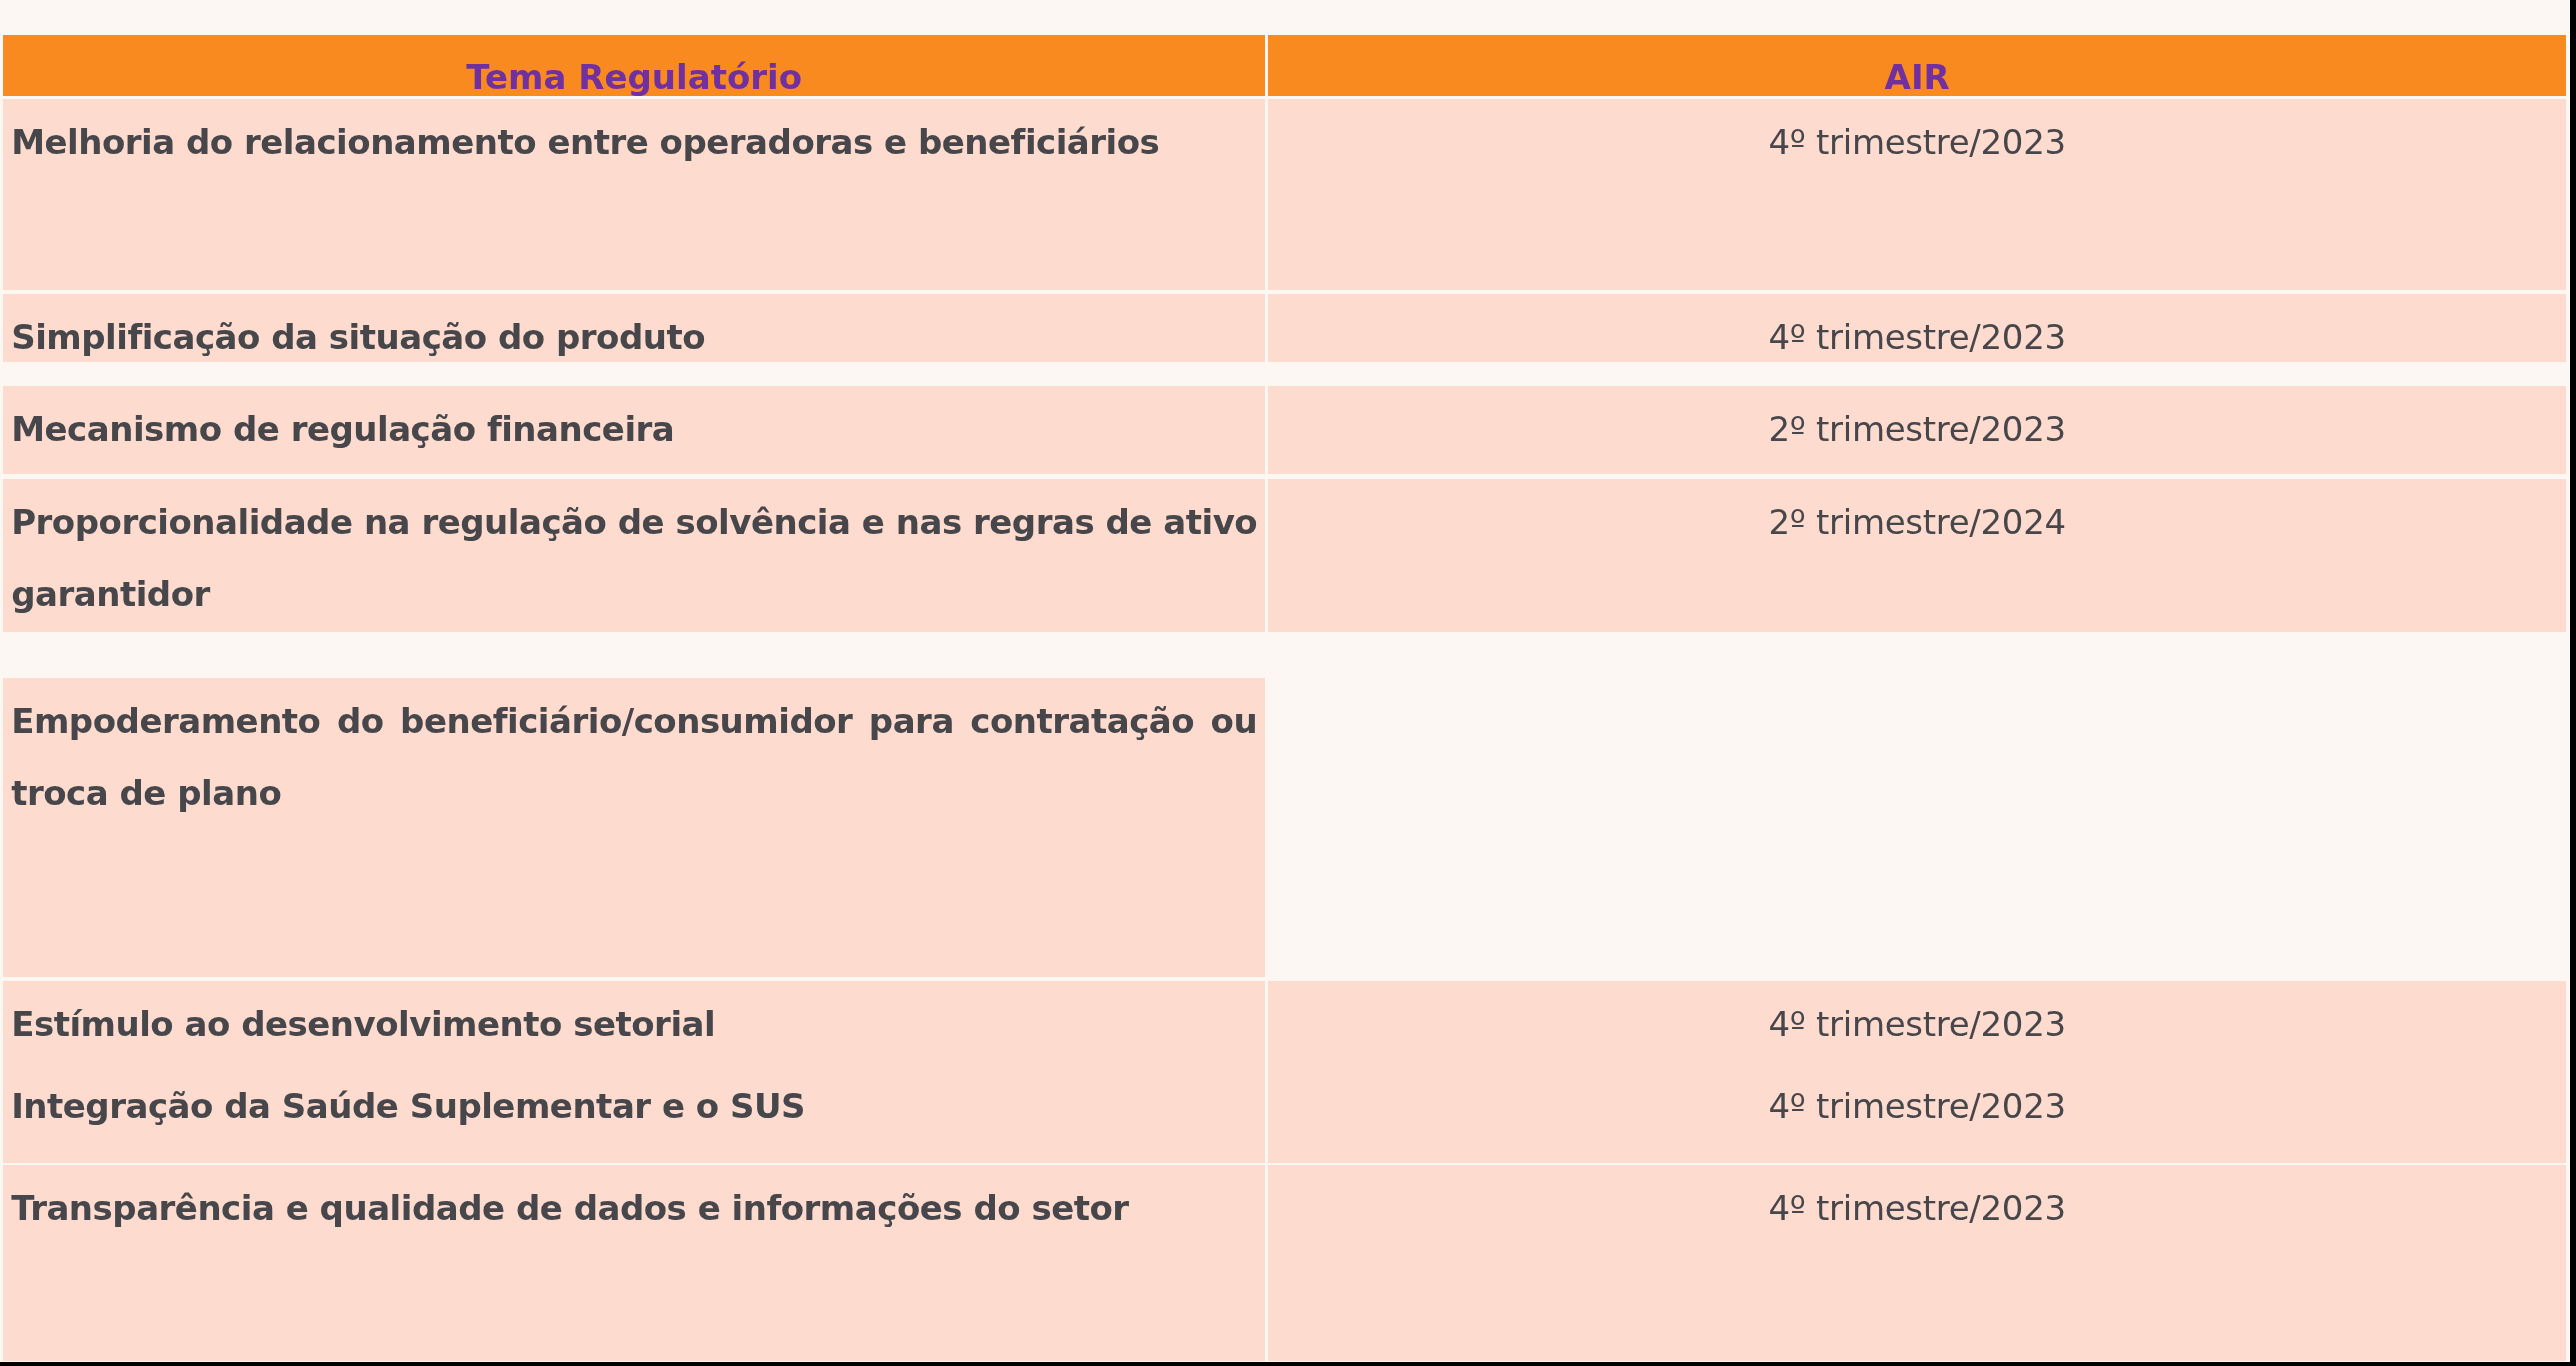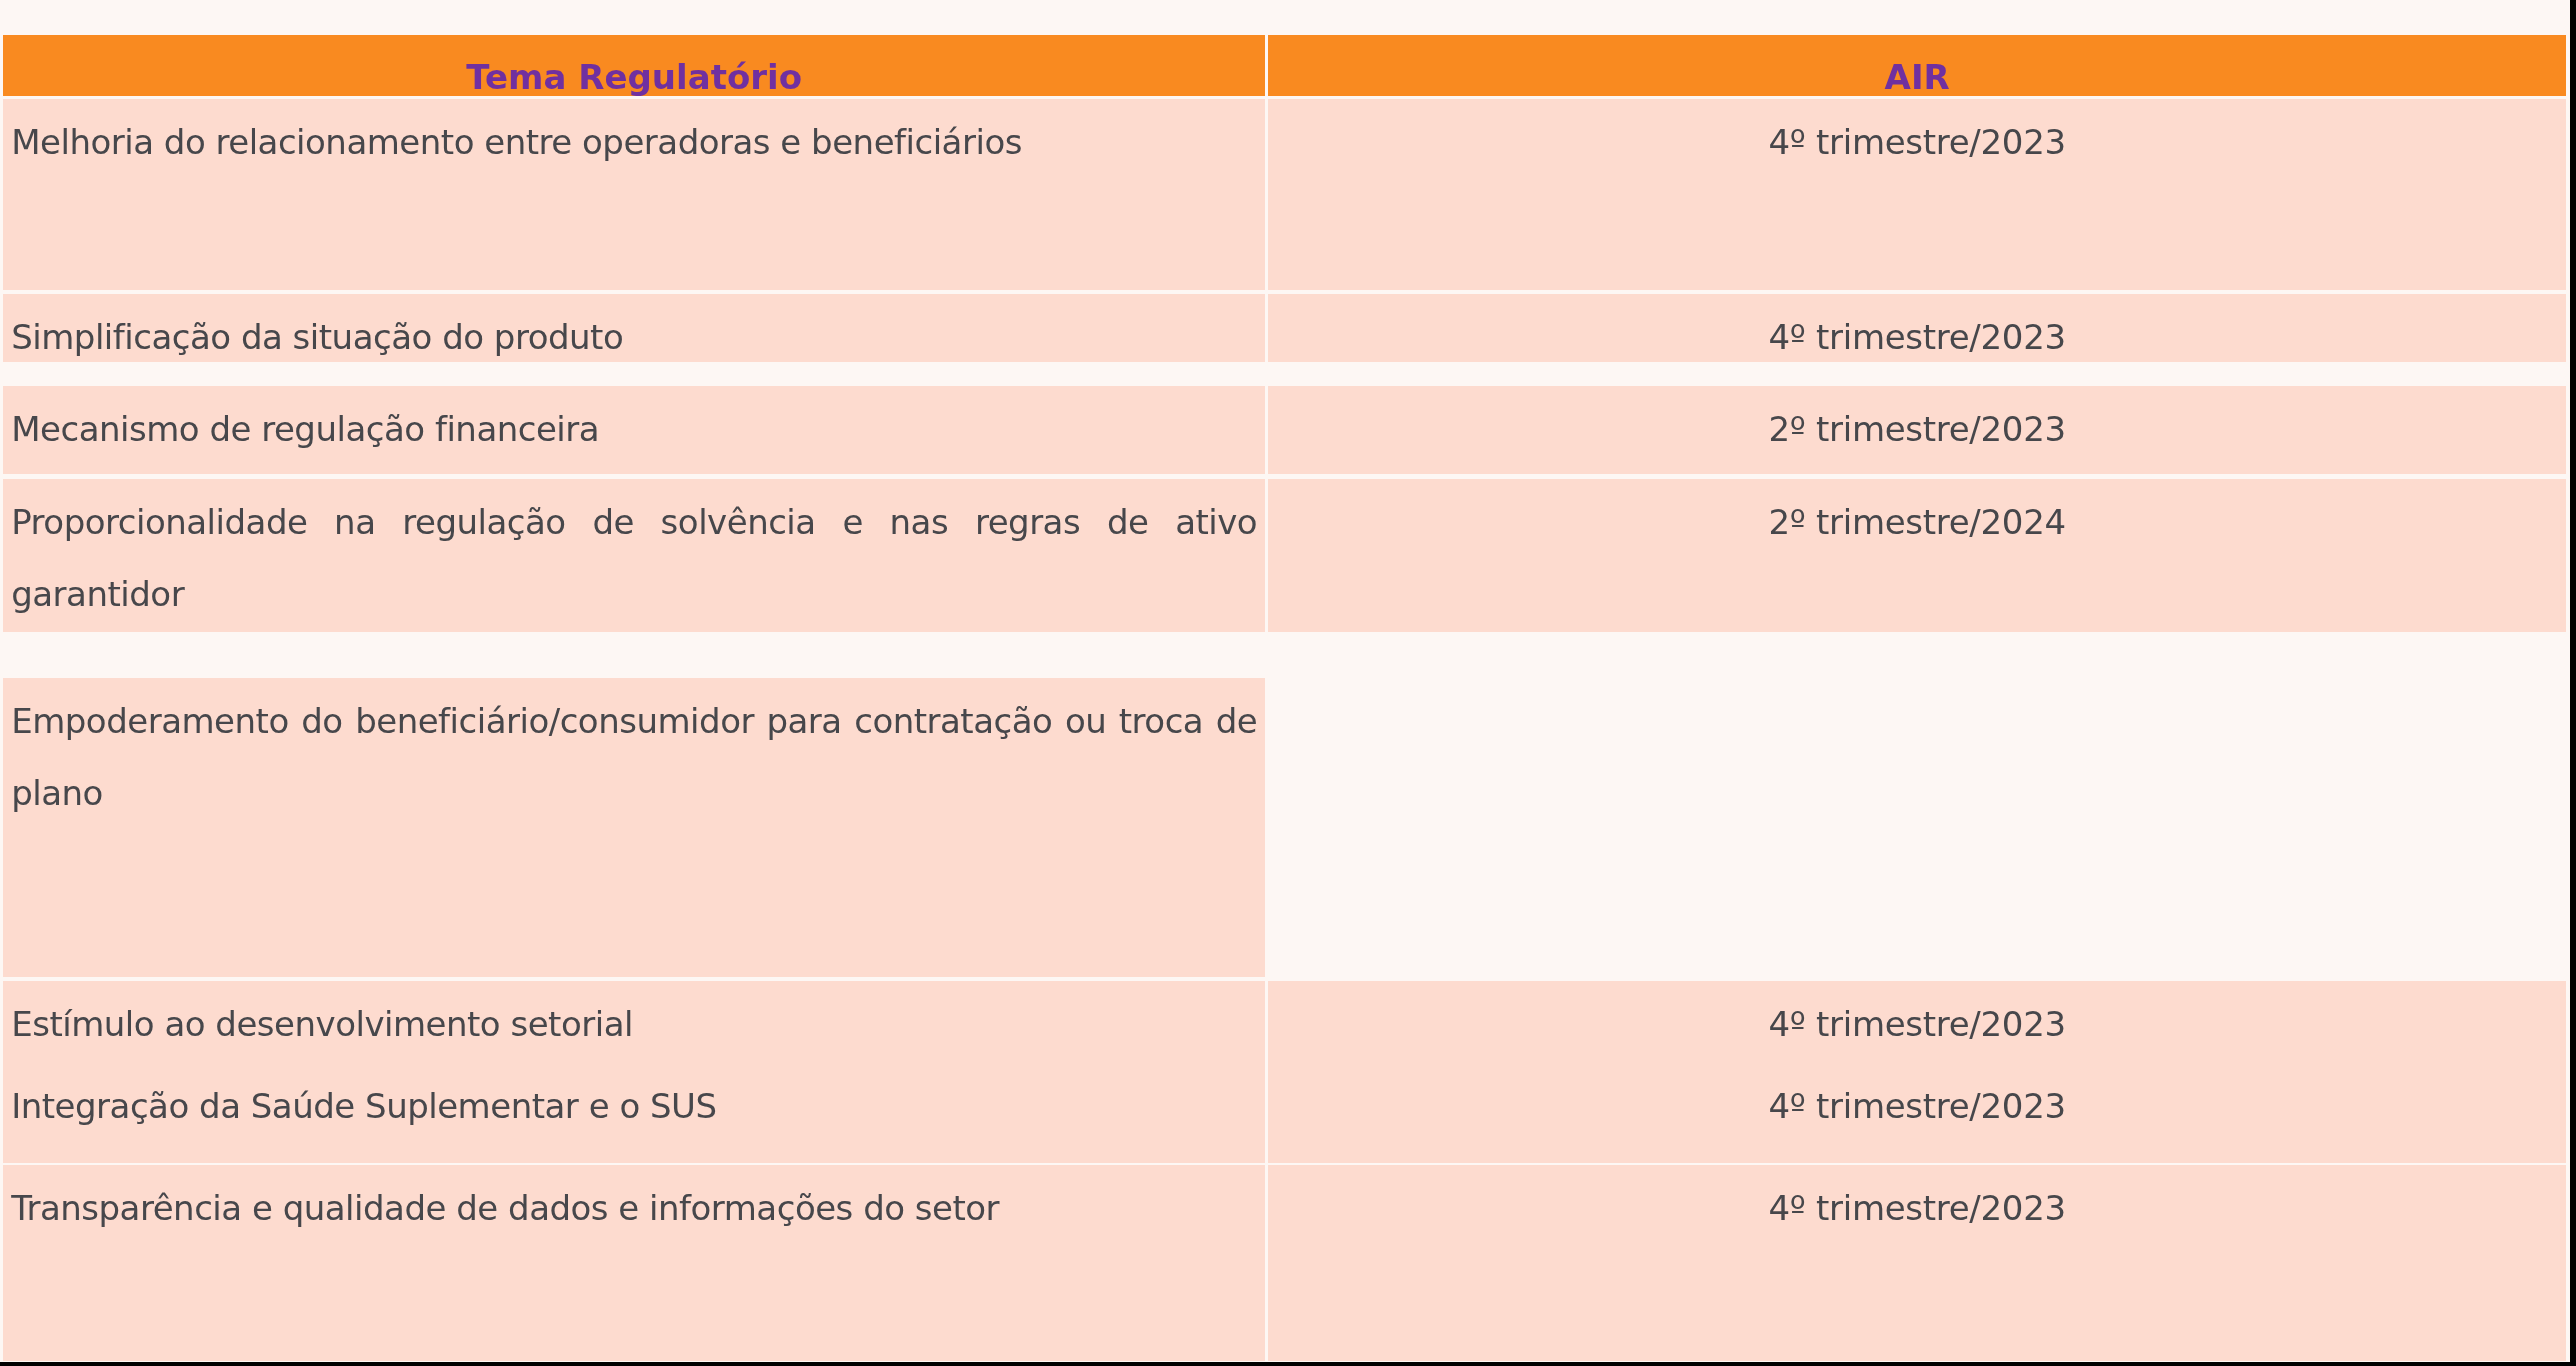--- a/index.html
+++ b/index.html
@@ -54,21 +54,21 @@
       font-size: 34px;
       text-align: center;
       line-height: 85px;
     }
     .body-row .cell {
       background: #fddbcf;
       color: #47474b;
     }
     .body-row .cell.left {
       padding: 11.2px 8px 0 8px;
-      font-weight: normal;
+      font-weight: bold;
       font-size: 34px;
       line-height: 72px;
       text-align: justify;
       text-align-last: left;
       letter-spacing: -0.5px;
     }
     .body-row .cell.right {
       padding-top: 11.2px;
       font-size: 34px;
       line-height: 72px;

